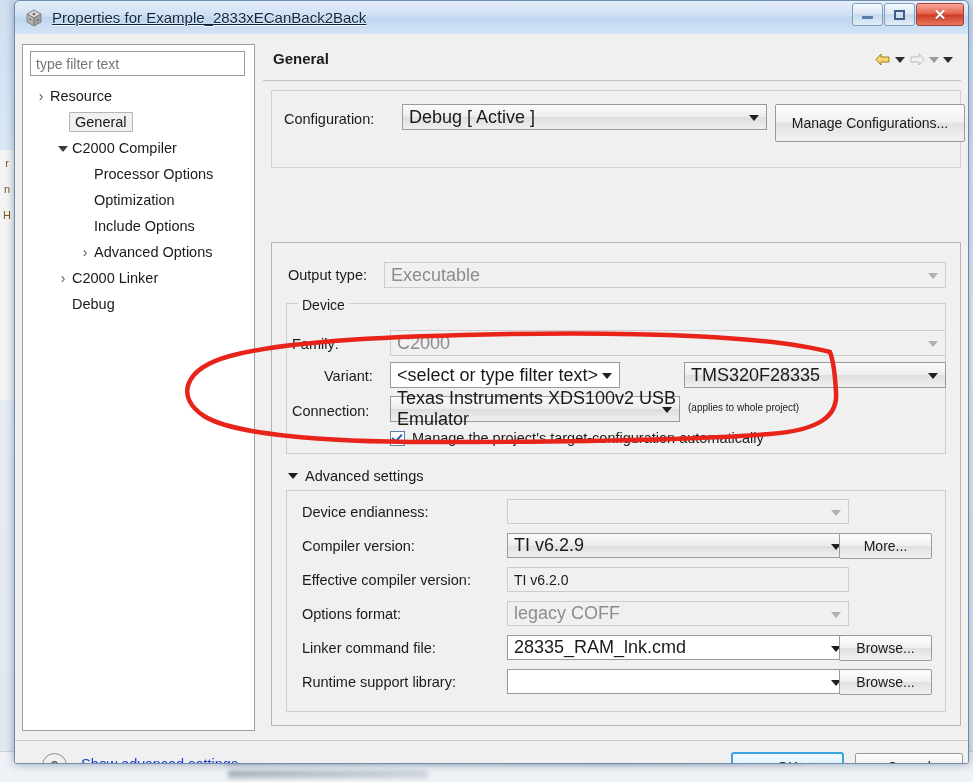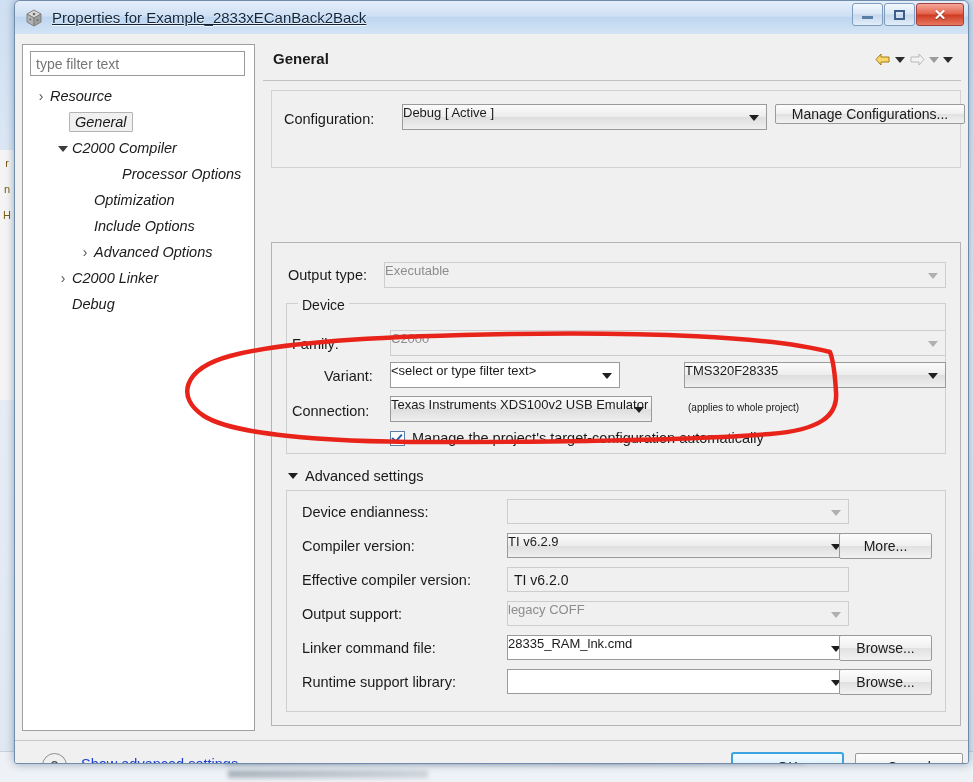--- a/index.html
+++ b/index.html
@@ -106,21 +106,21 @@
     font-size:14.5px;color:#1a1a1a;white-space:nowrap;cursor:default;
   }
   .tree-row .arrow{
     width:12px;display:inline-block;text-align:center;
     font-size:9px;color:#4a4a4a;flex:0 0 auto;
   }
   .tree-row .arrow.collapsed:before{content:"\203A";font-size:14px;color:#555;}
   .tree-row .arrow.expanded:before{content:"";display:inline-block;
     border-left:5px solid transparent;border-right:5px solid transparent;
     border-top:6px solid #3d3d3d;transform:translateY(1px);}
-  .tree-row .lbl{padding:0 3px;font-style:italic;}
+  .tree-row .lbl{padding:0 3px;}
   .tree-row.selected .lbl{
     background:#f0f0f0;border:1px solid #b4b4b4;padding:1px 5px;border-radius:1px;
   }
 
   
   #right-pane{
     position:absolute;left:248px;top:8px;width:698px;height:689px;
   }
   #page-title{
     font-size:15px;font-weight:bold;color:#1a1a1a;
@@ -142,43 +142,43 @@
   
   #config-group{
     position:absolute;left:8px;top:48px;width:690px;height:78px;
     border:1px solid #d2d2d2;background:#f0f0f0;box-sizing:border-box;
   }
   #config-label{position:absolute;left:12px;top:20px;font-size:14.5px;color:#1a1a1a;}
   .combo{
     border:1px solid #9a9a9a;
     background:linear-gradient(180deg,#fbfbfb,#ececec 50%,#dedede 51%,#efefef);
     box-sizing:border-box;position:relative;
-    display:flex;
-    font-size:13px;color:#1a1a1a;
-    cursor:default;
+    display:flex;align-items:center;
+    font-size:18px;color:#1a1a1a;
+    padding-left:6px;cursor:default;
   }
   .combo.flat{
     background:#f0f0f0;border:1px solid #cdcdcd;color:#8d8d8d;
   }
   .combo.white{background:#fff;border:1px solid #9a9a9a;}
   .combo .caret{
     position:absolute;right:7px;top:50%;margin-top:-2px;
     width:0;height:0;border-left:5px solid transparent;border-right:5px solid transparent;
     border-top:6px solid #1e1e1e;
   }
   .combo.flat .caret{border-top-color:#b0b0b0;}
   .btn{
     border:1px solid #9a9a9a;border-radius:2px;
     background:linear-gradient(180deg,#fdfdfd,#f0f0f0 48%,#e1e1e1 52%,#f2f2f2);
     font-family:"Liberation Sans",sans-serif;font-size:14px;color:#1a1a1a;
     display:flex;align-items:center;justify-content:center;cursor:default;
     box-sizing:border-box;
   }
   #config-combo{position:absolute;left:130px;top:13px;width:365px;height:26px;}
-  #manage-config-btn{position:absolute;left:503px;top:13px;width:190px;height:20px;text-align:center;}
+  #manage-config-btn{position:absolute;left:503px;top:13px;width:190px;height:38px;text-align:center;}
 
   
   #tab-strip{position:absolute;left:8px;top:175px;width:690px;height:26px;margin-top:40px;}
   #tab-main{
     position:absolute;left:0;top:0;height:26px;padding:0 12px 0 9px;
     border:1px solid #b4b4b4;border-bottom:none;background:#fbfbfb;
     display:flex;align-items:center;gap:6px;
     font-size:14px;color:#1a1a1a;box-sizing:border-box;cursor:default;
   }
   .tab-icon{
@@ -206,21 +206,21 @@
     position:absolute;left:26px;top:54px;background:#f0f0f0;padding:0 4px;
     font-size:14px;color:#1a1a1a;
   }
   .dev-label{position:absolute;font-size:14.5px;color:#1a1a1a;}
   #family-label{left:20px;top:93px;}
   #variant-label{left:28px;top:125px;margin-left:24px;}
   #connection-label{left:20px;top:160px;}
   #family-combo{position:absolute;left:118px;top:87px;width:556px;height:26px;}
   #variant-filter-combo{position:absolute;left:118px;top:119px;width:230px;height:26px;}
   #variant-combo{position:absolute;left:412px;top:119px;width:262px;height:26px;}
-  #connection-combo{position:absolute;left:118px;top:153px;width:262px;height:26px;}
+  #connection-combo{position:absolute;left:118px;top:153px;width:290px;height:26px;}
   #applies-note{position:absolute;left:416px;top:159px;font-size:10px;color:#1a1a1a;white-space:nowrap;}
   #manage-target-row{position:absolute;left:118px;top:187px;display:flex;align-items:center;gap:7px;}
   .checkbox{
     width:13px;height:13px;border:1px solid #5b7fa6;background:#fff;
     position:relative;flex:0 0 auto;cursor:default;
   }
   .checkbox.checked:after{
     content:"";position:absolute;left:3px;top:0px;width:4px;height:8px;
     border:solid #1f5fb4;border-width:0 2px 2px 0;transform:rotate(42deg);
   }
@@ -328,21 +328,21 @@
             <span class="lbl">Resource</span>
           </div>
           <div class="tree-row selected" style="padding-left: 34px;">
             <span class="arrow"></span>
             <span class="lbl">General</span>
           </div>
           <div class="tree-row" style="padding-left: 34px;">
             <span class="arrow expanded"></span>
             <span class="lbl">C2000 Compiler</span>
           </div>
-          <div class="tree-row" style="padding-left: 84px;">
+          <div class="tree-row" style="padding-left: 56px;">
             <span class="arrow"></span>
             <span class="lbl">Processor Options</span>
           </div>
           <div class="tree-row" style="padding-left: 56px;">
             <span class="arrow"></span>
             <span class="lbl">Optimization</span>
           </div>
           <div class="tree-row" style="padding-left: 56px;">
             <span class="arrow"></span>
             <span class="lbl">Include Options</span>
@@ -457,21 +457,21 @@
               </div>
               <div class="adv-btn btn">More...</div>
             </div>
             <div class="adv-row" style="top: 68px;">
               <span class="adv-label">Effective compiler version:</span>
               <div class="adv-field readonly-box">
                 <span>TI v6.2.0</span>
               </div>
             </div>
             <div class="adv-row" style="top: 102px;">
-              <span class="adv-label">Output support:</span>
+              <span class="adv-label">Options format:</span>
               <div class="adv-field combo flat">
                 <span>legacy COFF</span>
                 <span class="caret"></span>
               </div>
             </div>
             <div class="adv-row" style="top: 136px;">
               <span class="adv-label">Linker command file:</span>
               <div class="adv-field combo white">
                 <span>28335_RAM_lnk.cmd</span>
                 <span class="caret"></span>

